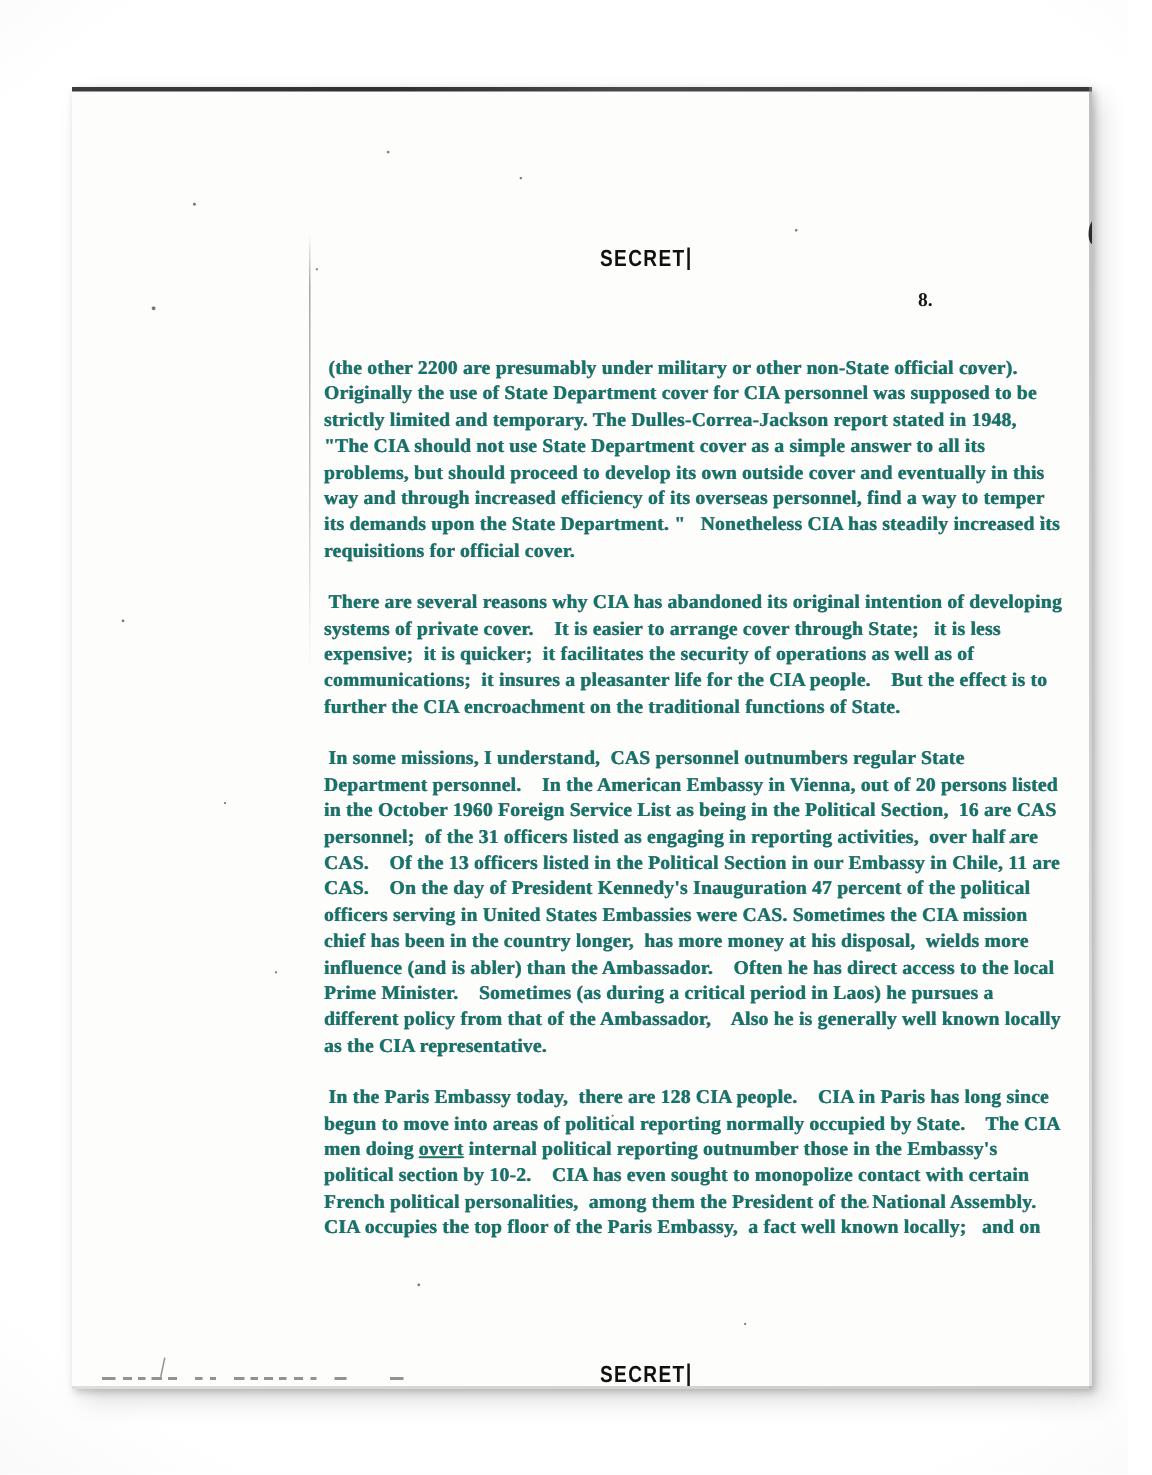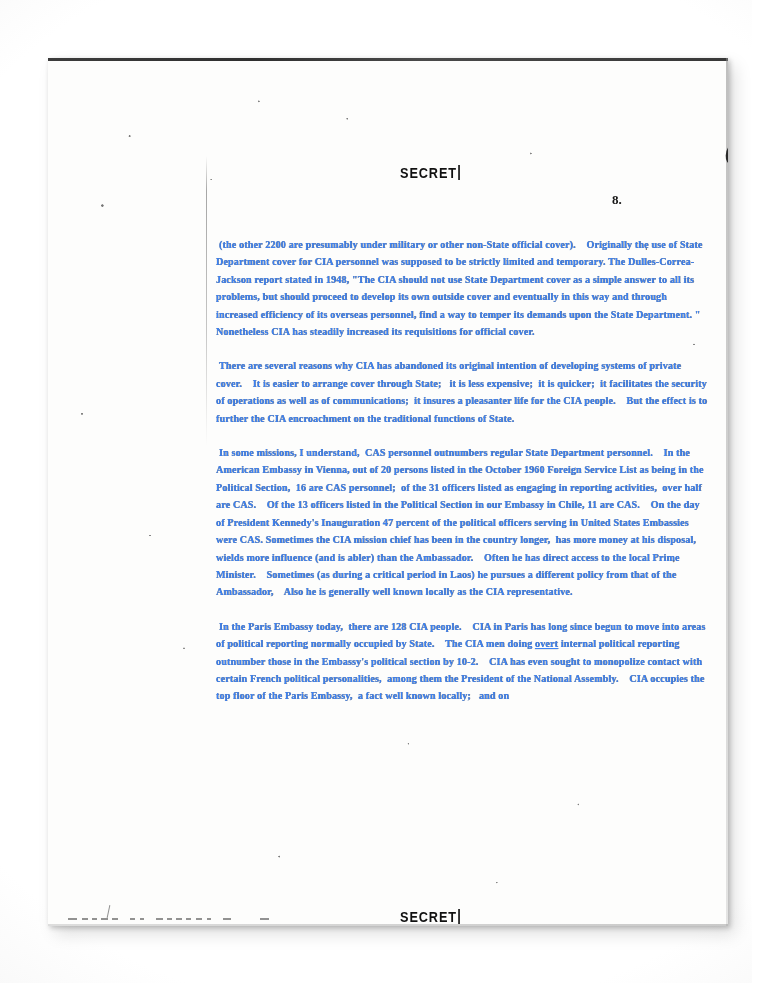--- a/index.html
+++ b/index.html
@@ -118,23 +118,23 @@
 
   #body-text {
     position: absolute;
     left: 168px;
     top: 178px;
     width: 492px;
   }
   .para {
     font-family: "Liberation Serif", serif;
     font-weight: 700;
-    font-size: 10px;
+    font-size: 13px;
     line-height: 17.4px;
-    color: #3b82f6;
+    color: #0f766e;
     margin: 0 0 17px 0;
     letter-spacing: .18px;
     white-space: pre-wrap;
     text-indent: 3px;
     -webkit-font-smoothing: none;
     text-shadow: 0.35px 0 0 rgba(20,20,20,.55), -0.3px 0.3px 0 rgba(20,20,20,.30);
   }
   .para u { text-underline-offset: 1px; }
 
   

